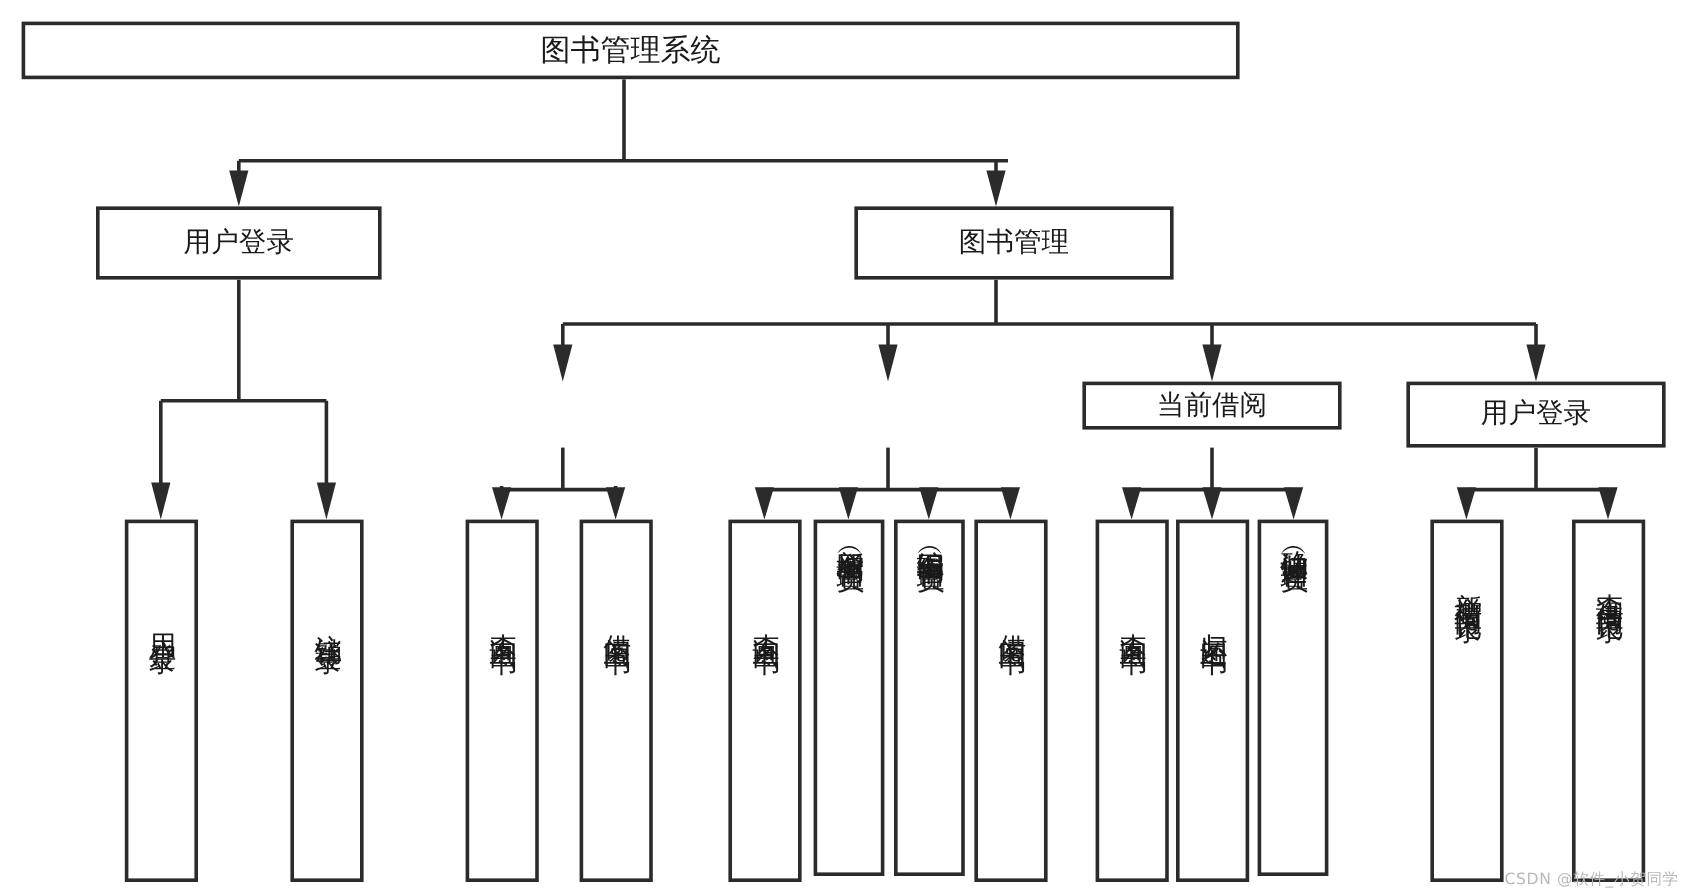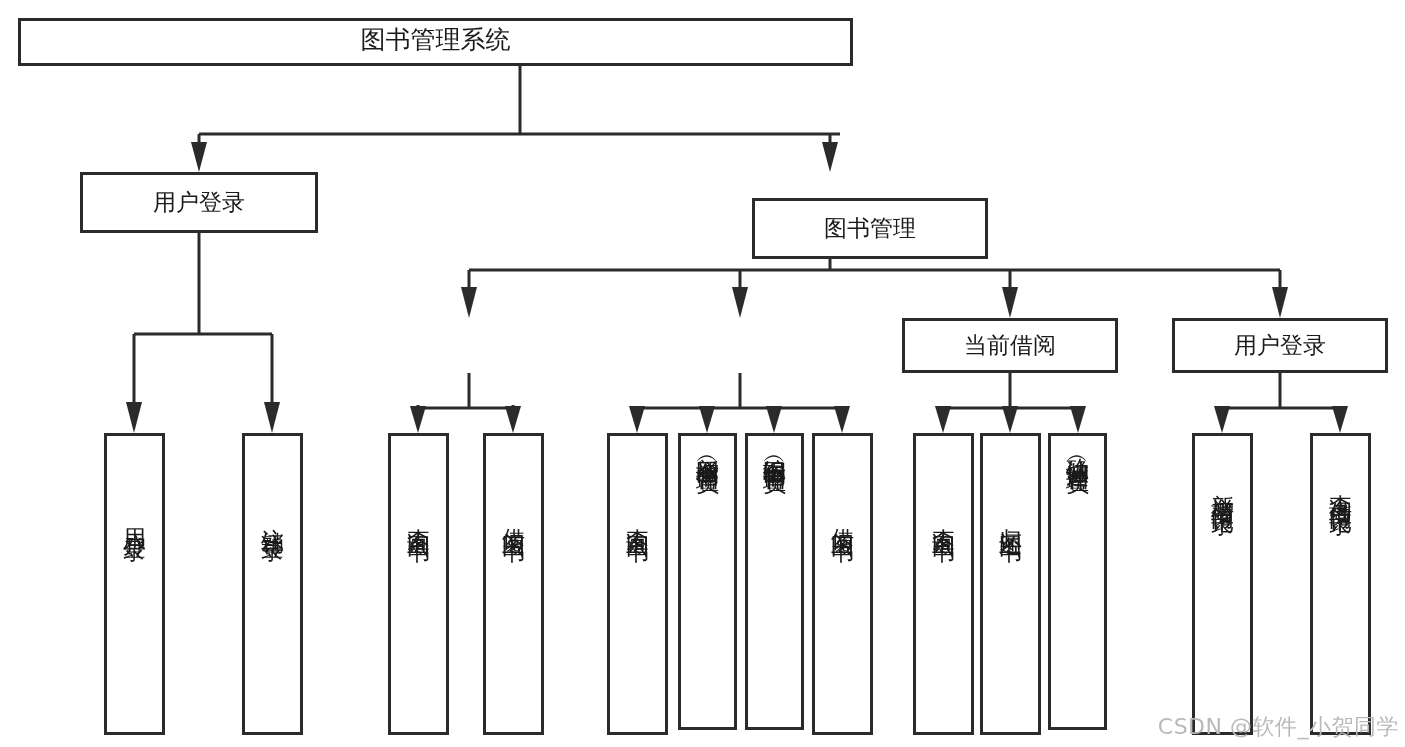--- a/index.html
+++ b/index.html
@@ -82,21 +82,21 @@
   }
   .node.leaf.tall .label {
     letter-spacing: 2px;
   }
   
   #watermark {
     position: absolute;
     right: 6px;
     bottom: 5px;
     z-index: 3;
-    font-size: 22px;
+    font-size: 13px;
     color: #b9b9b9;
     white-space: nowrap;
     letter-spacing: 0.5px;
     pointer-events: none;
   }
 </style>
 </head>
 <body>
 
 <div id="canvas">
@@ -148,32 +148,32 @@
     <polygon class="arrowhead" points="935,406 951,406 943,433"></polygon>
     <polygon class="arrowhead" points="1002,406 1018,406 1010,433"></polygon>
     <polygon class="arrowhead" points="1070,406 1086,406 1078,433"></polygon>
 
     <path class="wire" d="M 1280,373 L 1280,408"></path>
     <path class="wire" d="M 1222,408 L 1340,408"></path>
     <polygon class="arrowhead" points="1214,406 1230,406 1222,433"></polygon>
     <polygon class="arrowhead" points="1332,406 1348,406 1340,433"></polygon>
   </svg>
 
-  <div class="node root" style="left:18px; top:18px; width:835px; height:48px;font-family:Liberation Mono, monospace;">
+  <div class="node root" style="left:18px; top:18px; width:1015px; height:48px;">
     <span class="label">图书管理系统</span>
   </div>
 
   <div class="node branch" style="left:80px; top:172px; width:238px; height:61px;">
     <span class="label">用户登录</span>
   </div>
-  <div class="node branch" style="left:752px; top:172px; width:236px; height:61px;margin-top:26px;">
+  <div class="node branch" style="left:712px; top:172px; width:266px; height:61px;">
     <span class="label">图书管理</span>
   </div>
 
-  <div class="node branch" style="left:902px; top:318px; width:216px; height:55px;">
+  <div class="node branch" style="left:902px; top:318px; width:216px; height:40px;">
     <span class="label">当前借阅</span>
   </div>
   <div class="node branch" style="left:1172px; top:318px; width:216px; height:55px;">
     <span class="label">用户登录</span>
   </div>
 
   <div class="node leaf" style="left:104px; top:433px; width:61px; height:302px; padding-top:74px;">
     <span class="label">用户登录</span>
   </div>
   <div class="node leaf" style="left:242px; top:433px; width:61px; height:302px; padding-top:74px;">

